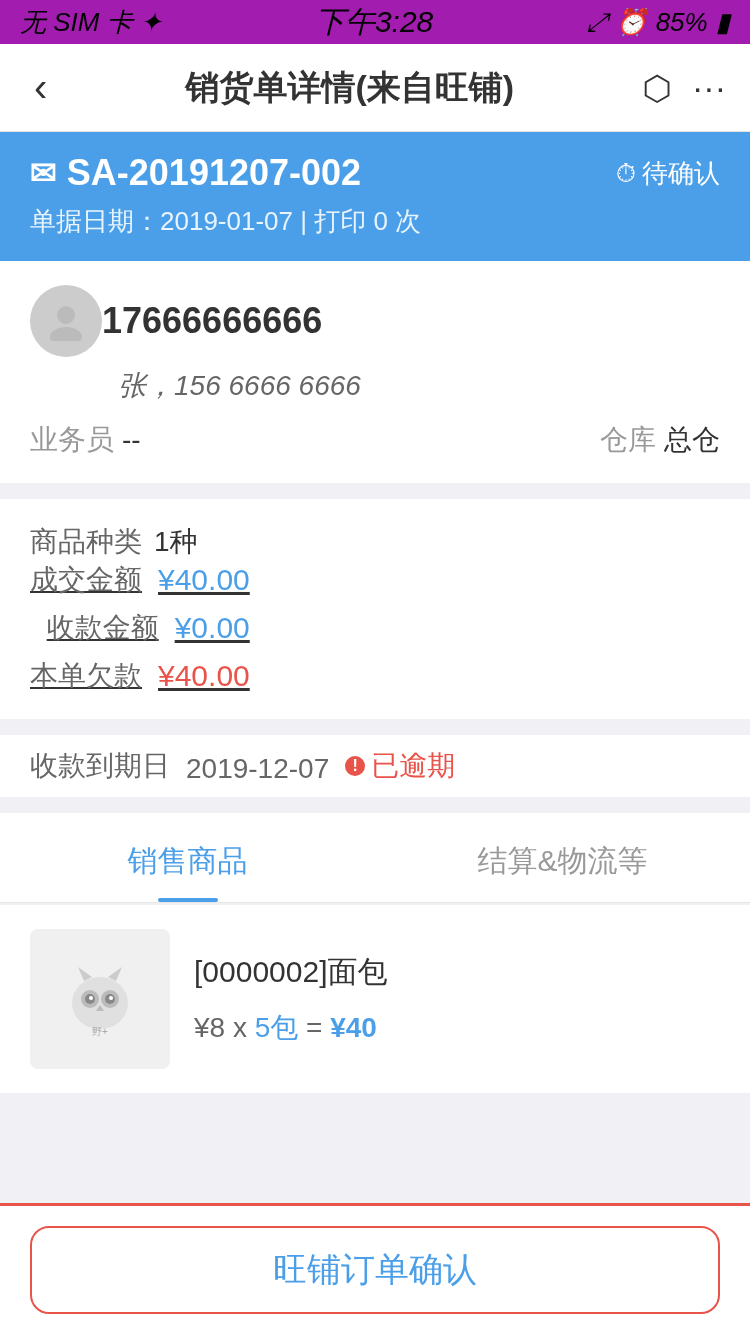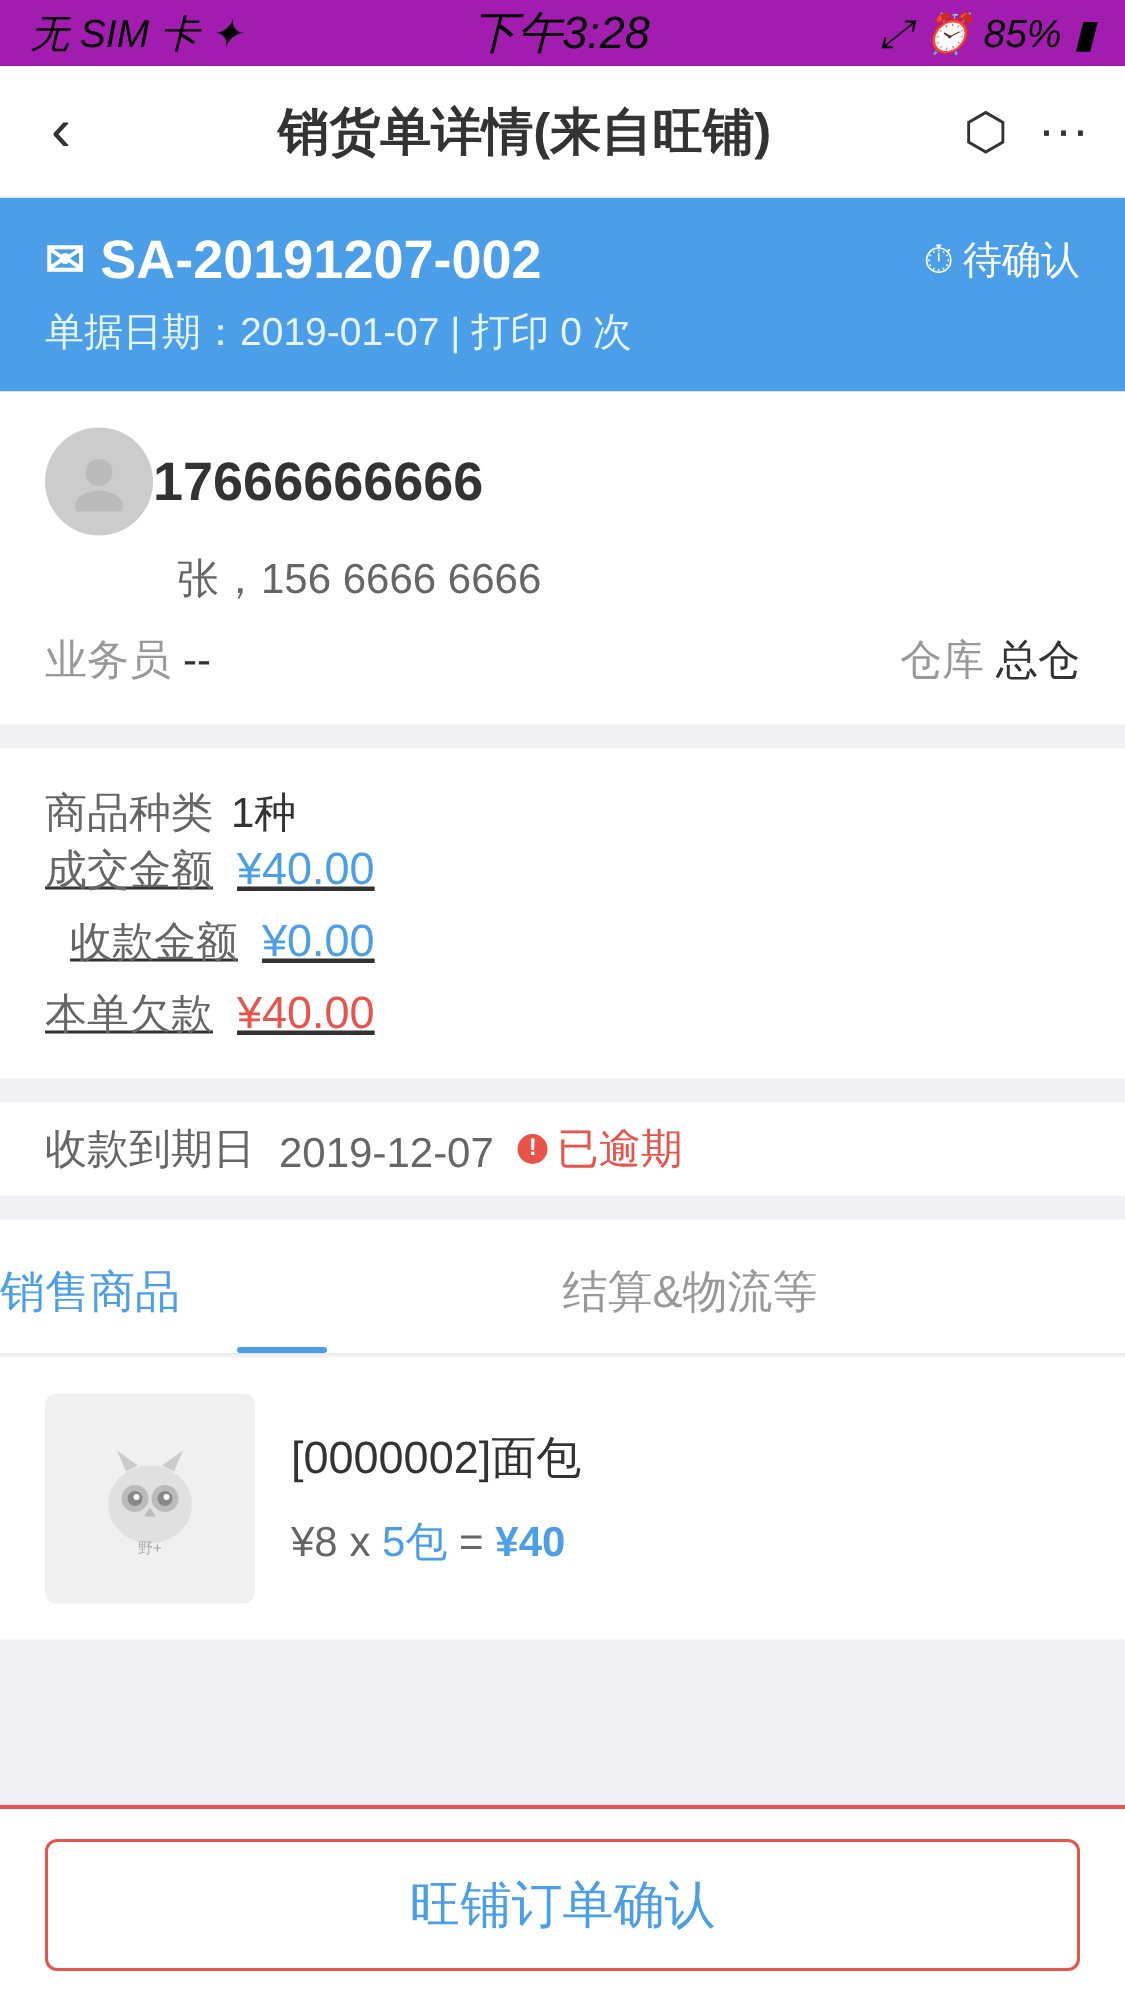--- a/index.html
+++ b/index.html
@@ -126,20 +126,21 @@
     .customer-name {
       font-size: 36px;
       font-weight: 600;
       color: #333;
     }
     .customer-sub {
       font-size: 28px;
       color: #666;
       margin-bottom: 16px;
       padding-left: 88px;
+      font-style: italic;
     }
     .info-row {
       display: flex;
       align-items: center;
       font-size: 28px;
       color: #666;
     }
     .info-label { color: #999; }
     .info-value { color: #333; margin-left: 8px; }
     .info-spacer { flex: 1; }
@@ -214,21 +215,21 @@
     .tabs-section {
       background: #fff;
       margin-bottom: 0;
     }
     .tabs-row {
       display: flex;
       border-bottom: 1px solid #e5e5e5;
     }
     .tab-item {
       flex: 1;
-      text-align: left;
+      text-align: center;
       padding: 28px 0 20px;
       font-size: 30px;
       color: #999;
       cursor: pointer;
       position: relative;
     }
     .tab-item.active {
       color: #4a9fe8;
     }
     .tab-item.active::after {
@@ -291,21 +292,21 @@
       width: 750px;
       background: #fff;
       padding: 20px 30px;
       border-top: 3px solid #e8534a;
     }
     .confirm-btn {
       width: 100%;
       height: 88px;
       background: #fff;
       border: 2px solid #e8534a;
-      border-radius: 8px;
+      border-radius: 19px;
       font-size: 34px;
       color: #4a9fe8;
       cursor: pointer;
       display: flex;
       align-items: center;
       justify-content: center;
     }
   </style>
 </head>
 <body>

